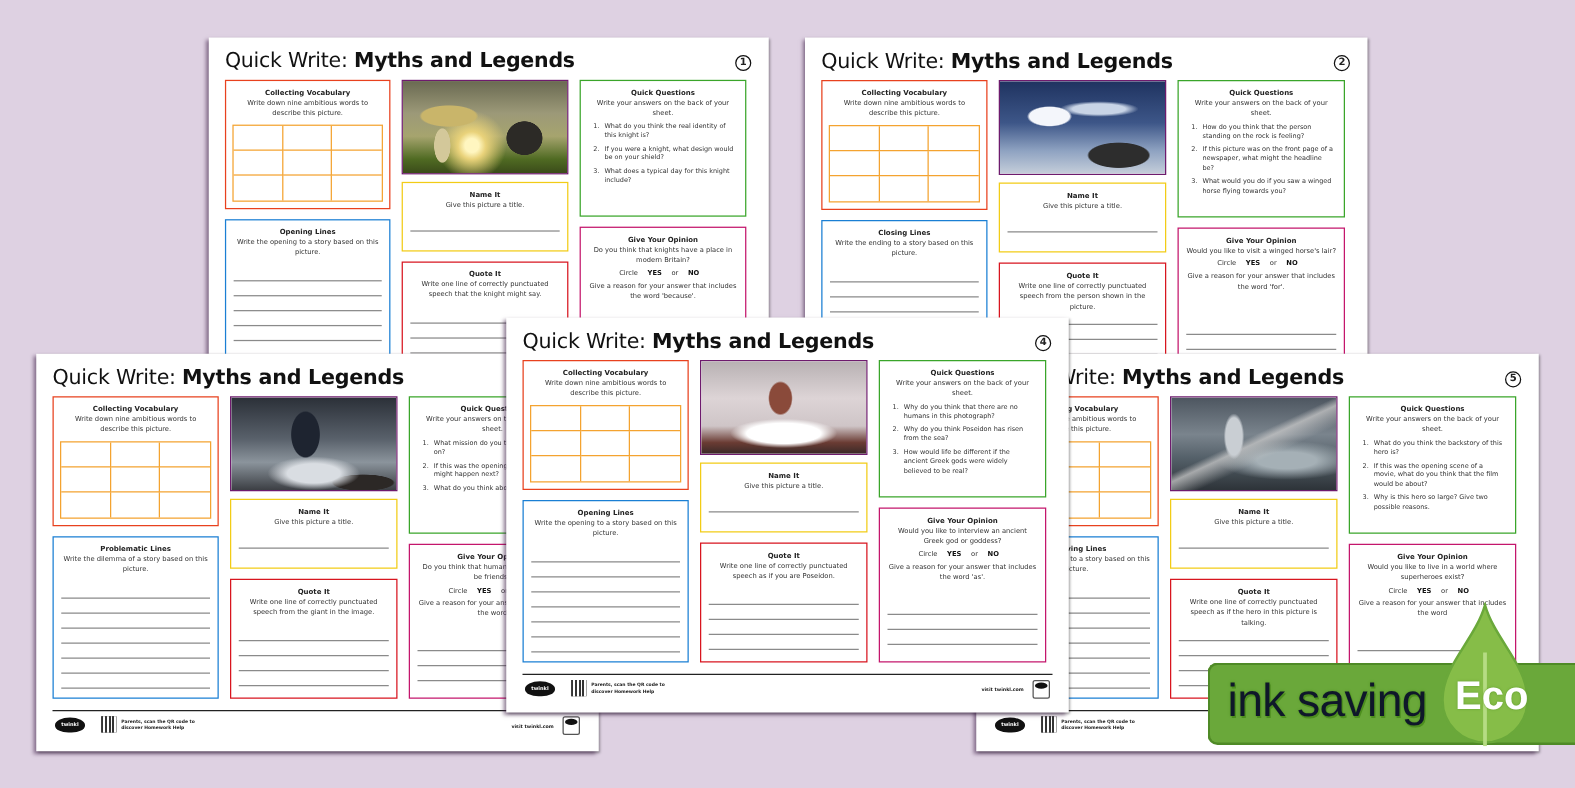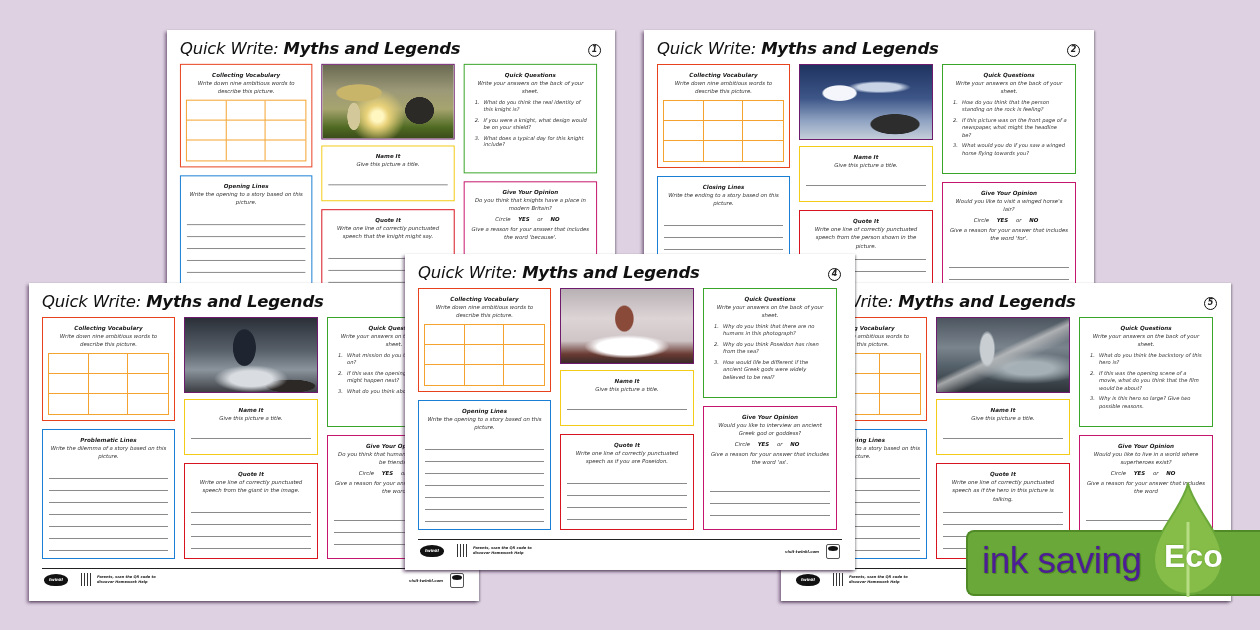--- a/index.html
+++ b/index.html
@@ -3,21 +3,20 @@
 <meta charset="utf-8">
 <style>
   * { box-sizing: border-box; margin: 0; padding: 0; }
   html, body { width: 1260px; height: 630px; overflow: hidden; }
   body { background: #ded1e2; font-family: "DejaVu Sans", sans-serif; position: relative; color: #222; }
 
   .sheet {
     position: absolute; background: #fff;
     box-shadow: -2px 2px 3px rgba(60,30,70,0.55), 1px 1px 2px rgba(0,0,0,0.35);
     overflow: hidden;
-    font-style: italic;
   }
   .sheet-inner { position: absolute; left: 0; top: 0; width: 450px; height: 315px; transform-origin: 0 0; }
 
   .title { position: absolute; left: 13px; top: 9px; font-size: 16.5px; color: #111; white-space: nowrap; letter-spacing: -0.2px; }
   .title .t-bold { font-weight: bold; }
   .sheet-num {
     position: absolute; right: 14px; top: 14px; width: 13px; height: 13px; border: 1.4px solid #111;
     border-radius: 50%; font-size: 8px; font-weight: bold; text-align: center; line-height: 10.5px;
   }
 
@@ -93,21 +92,21 @@
   
   #sheet-1 { left: 167px; top: 30px; width: 448px; height: 280px; z-index: 1; }
   #sheet-2 { left: 644px; top: 30px; width: 450px; height: 266px; z-index: 1; }
   #sheet-3 { left: 29px;  top: 283px; width: 450px; height: 318px; z-index: 2; }
   #sheet-5 { left: 781px; top: 283px; width: 450px; height: 318px; z-index: 2; }
   #sheet-4 { left: 405px; top: 254px; width: 450px; height: 316px; z-index: 3; }
 
   
   .eco { position: absolute; left: 966px; top: 530px; width: 300px; height: 66px; z-index: 5;
          background: #6aa83a; border: 2px solid #4f8a26; border-radius: 8px 0 0 8px; border-right: none; }
-  .eco-text { position: absolute; left: 14px; top: 8px; font-family: "Liberation Sans", sans-serif; font-size: 37px; color: #4c1d95; letter-spacing: -0.5px;
+  .eco-text { position: absolute; left: 14px; top: 8px; font-family: "Liberation Sans", sans-serif; font-size: 37px; color: #0f172a; letter-spacing: -0.5px;
               text-shadow: 0 0 2px #4d8e1f, 1px 1px 0 #4d8e1f; }
   .eco-drop { position: absolute; left: 1150px; top: 482px; width: 76px; height: 115px; z-index: 6; }
   .eco-word { position: absolute; left: 1164px; top: 538px; z-index: 7; font-family: "Liberation Sans", sans-serif; font-weight: bold; font-size: 32px; color: #fff; text-shadow: 0 0 2px #5d9a2a; }
 </style>
 </head>
 <body>
 
 <div id="sheet-1" class="sheet">
   <div class="sheet-inner" style="transform: scale(0.995556);">
     <div class="title"><span>Quick Write: </span><span class="t-bold">Myths and Legends</span></div>

